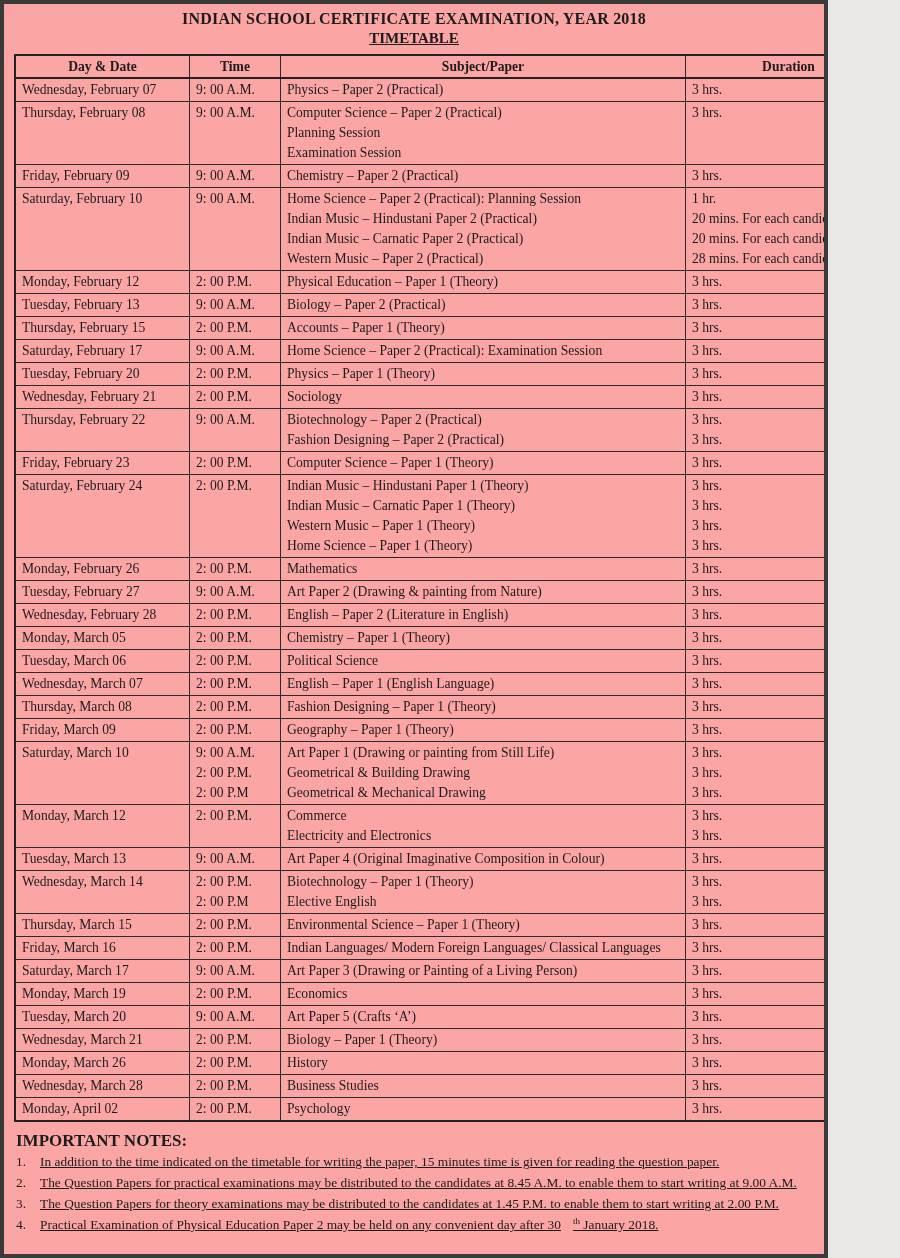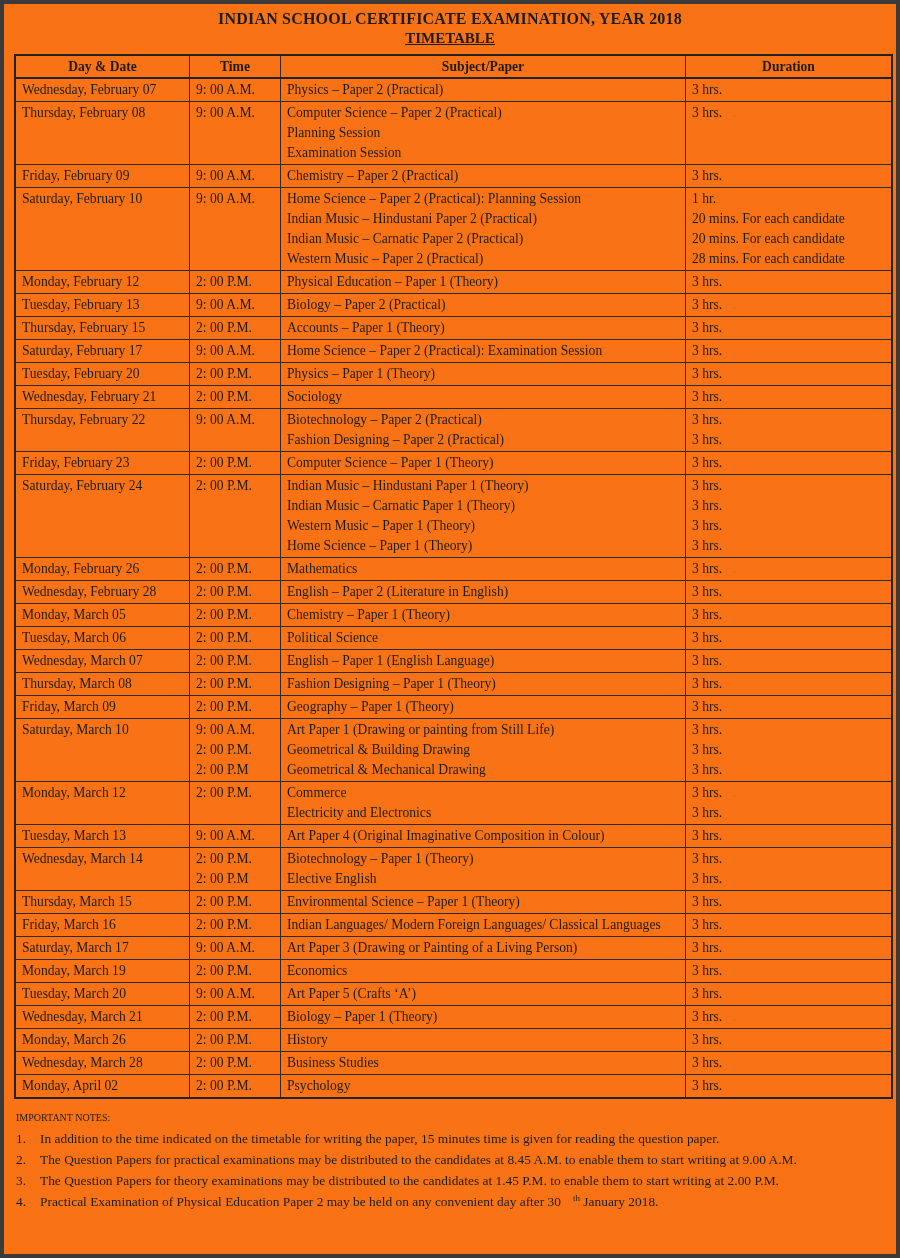--- a/index.html
+++ b/index.html
@@ -3,24 +3,24 @@
 <meta charset="utf-8">
 <style>
   html, body {
     margin: 0;
     padding: 0;
     background: #e9e8e5;
     font-family: "Liberation Serif", "DejaVu Serif", serif;
   }
   .page {
     position: relative;
-    width: 900px;
+    width: 828px;
     height: 1258px;
     box-sizing: border-box;
-    background: #f97316;
+    background: #fca5a5;
     border: 4px solid #3a3a3a;
     color: #1c1c1c;
     overflow: hidden;
   }
   .title-block { text-align: center; padding-top: 6px; }
   .doc-title {
     font-size: 16px;
     font-weight: bold;
     letter-spacing: 0.2px;
   }
@@ -55,24 +55,24 @@
   .col-subject { width: 392px; }
   .col-duration{ width: 193px; }
   td .line { line-height: 20px; white-space: pre-wrap; }
   td.col-subject .line.wrap { white-space: normal; }
   .notes {
     margin: 8px 0 0 12px;
     font-size: 13.4px;
     line-height: 21px;
     padding-right: 14px;
   }
-  .notes-title { font-weight: normal; font-size: 10px; }
+  .notes-title { font-weight: bold; font-size: 17px; }
   .note { display: flex; }
   .note-num { flex: 0 0 24px; }
-  .note-text { flex: 1; }
+  .note-text { flex: 1; text-decoration: underline; }
   sup { font-size: 9px; vertical-align: super; line-height: 0; padding-left: 12px; }
 </style>
 </head>
 <body>
 
 <div class="page">
   <div class="title-block">
     <div class="doc-title">INDIAN SCHOOL CERTIFICATE EXAMINATION, YEAR 2018</div>
     <div class="doc-subtitle">TIMETABLE</div>
   </div>
@@ -287,20 +287,34 @@
         </tr>
         <tr>
           <td class="col-date">
             <div class="line">Monday, February 26</div>
           </td>
           <td class="col-time">
             <div class="line">2: 00 P.M.</div>
           </td>
           <td class="col-subject">
             <div class="line wrap">Mathematics</div>
+          </td>
+          <td class="col-duration">
+            <div class="line">3 hrs.</div>
+          </td>
+        </tr>
+        <tr>
+          <td class="col-date">
+            <div class="line">Tuesday, February 27</div>
+          </td>
+          <td class="col-time">
+            <div class="line">9: 00 A.M.</div>
+          </td>
+          <td class="col-subject">
+            <div class="line wrap">Art Paper 2 (Drawing &amp; painting from Nature)</div>
           </td>
           <td class="col-duration">
             <div class="line">3 hrs.</div>
           </td>
         </tr>
         <tr>
           <td class="col-date">
             <div class="line">Wednesday, February 28</div>
           </td>
           <td class="col-time">

